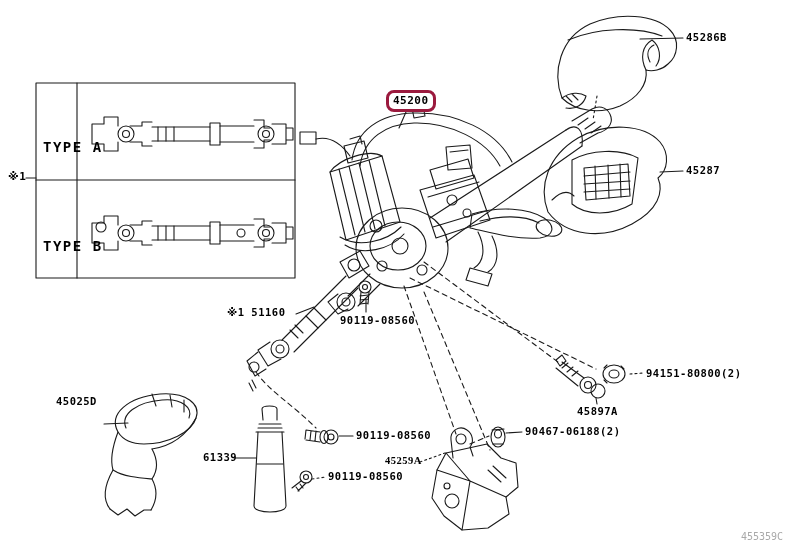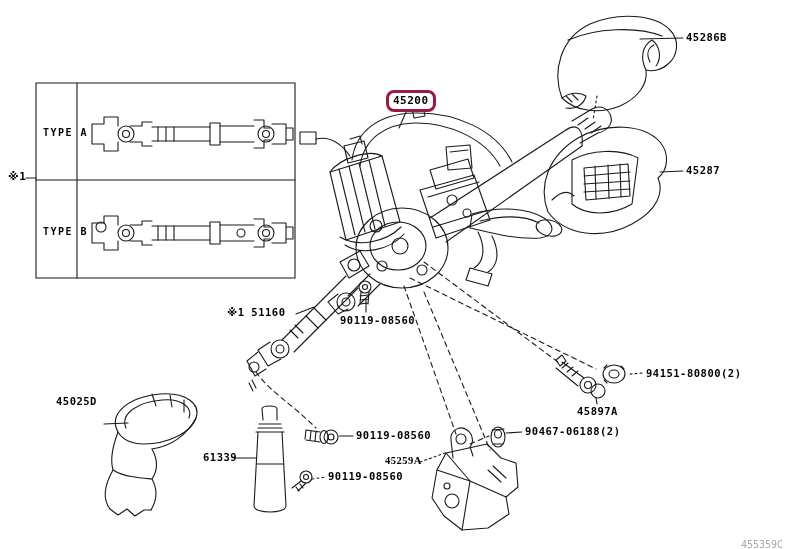--- a/index.html
+++ b/index.html
@@ -4,23 +4,23 @@
 <style>
   html,body{margin:0;padding:0;background:#fff;}
   .stage{position:relative;width:796px;height:549px;background:#fff;overflow:hidden;
          font-family:"DejaVu Sans Mono","DejaVu Sans",monospace;}
   .stage svg{position:absolute;left:0;top:0;}
   #label-layer{position:absolute;left:0;top:0;width:100%;height:100%;}
   .part-label{position:absolute;font-weight:bold;font-size:10.5px;line-height:1;
               color:#000;white-space:nowrap;letter-spacing:.5px;}
   .part-label.highlighted{border:3px solid var(--hl,#9b1a3e);background:#fff;
               padding:2px 4px 3px 4px;font-size:11px;}
-  .part-label.table{font-size:10px;letter-spacing:1.5px;}
+  .part-label.table{font-size:14px;letter-spacing:1.5px;margin-top:12px;}
   .part-label.note{font-size:11px;}
-  .part-label.watermark{color:var(--wm,#a9a9a9);font-size:10px;font-weight:normal;letter-spacing:0;margin-top:8px;}
+  .part-label.watermark{color:var(--wm,#a9a9a9);font-size:10px;font-weight:normal;letter-spacing:0;}
 </style>
 </head>
 <body>
 
 <div class="stage" style="--hl: #9b1a3e; --wm: #a9a9a9; background: rgb(255, 255, 255);">
 
   <svg width="796" height="549" viewBox="0 0 796 549" fill="none" stroke="#1a1a1a" stroke-width="1.1" stroke-linecap="round" stroke-linejoin="round">
 
     <g>
       <rect x="36" y="83" width="259" height="195"></rect>

